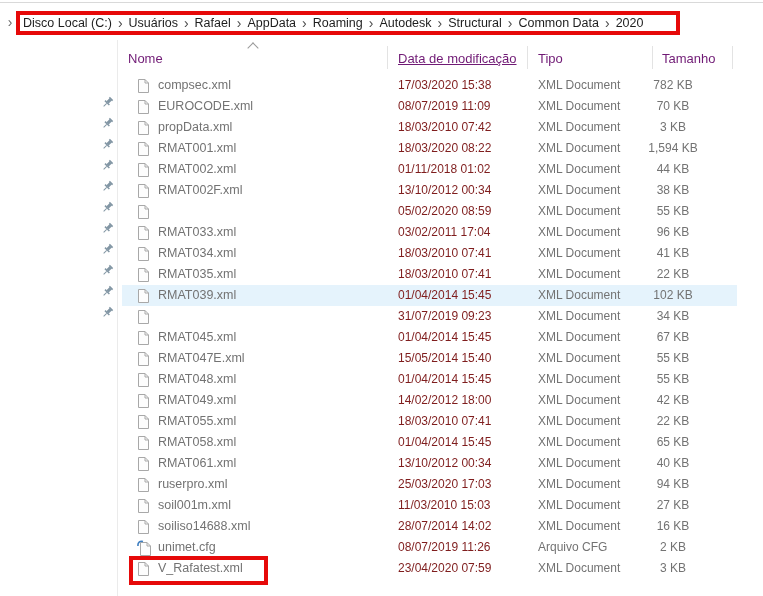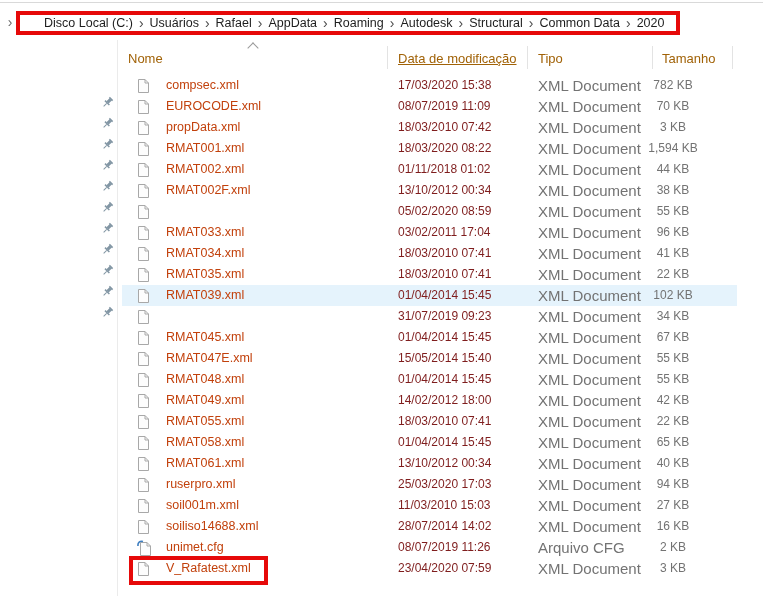--- a/index.html
+++ b/index.html
@@ -7,26 +7,26 @@
   #app{position:relative;width:763px;height:596px;background:#ffffff;overflow:hidden;}
 
   
   .top-line{position:absolute;left:0;top:2px;width:763px;height:1px;background:#d9d9d9;}
 
   
   .crumb-lead{position:absolute;left:3px;top:13px;width:14px;height:18px;color:#6b6b6b;
     font-size:14px;line-height:18px;text-align:center;}
   .crumb-box{position:absolute;left:16px;top:11px;width:664px;height:24px;box-sizing:border-box;
     border:4px solid #e60909;background:#ffffff;display:flex;align-items:center;overflow:hidden;}
-  .crumb-items{display:flex;align-items:center;white-space:nowrap;padding-left:24px;}
+  .crumb-items{display:flex;align-items:center;white-space:nowrap;padding-left:3px;}
   .crumb{font-size:12.5px;color:#1d1d1d;cursor:default;}
   .crumb-sep{font-size:14px;color:#4a4a4a;margin:0 6px;line-height:14px;}
 
   
-  .hdr-label{position:absolute;top:50px;height:18px;line-height:18px;font-size:13px;color:#a16207;}
+  .hdr-label{position:absolute;top:50px;height:18px;line-height:18px;font-size:13px;color:#701a75;}
   .hdr-nome{left:128px;}
   .hdr-data{left:398px;text-decoration:underline;}
   .hdr-tipo{left:538px;}
   .hdr-tam{left:662px;}
   .hdr-sep{position:absolute;top:46px;height:23px;width:1px;background:#e3e3e3;}
   .sep1{left:387px;} .sep2{left:527px;} .sep3{left:652px;} .sep4{left:732px;}
   .sort-caret{position:absolute;left:249px;top:44px;width:7px;height:7px;
     border-right:1px solid #9a9a9a;border-bottom:1px solid #9a9a9a;transform:rotate(-135deg);}
 
   
@@ -36,26 +36,26 @@
   .list{position:absolute;left:0;top:75px;width:763px;}
   .row{position:relative;width:763px;height:21px;}
   .row-bg{position:absolute;left:122px;top:0;width:615px;height:21px;background:transparent;z-index:0;}
   .row.selected .row-bg{background:#e5f3fc;}
   .c-pin{position:absolute;left:99px;top:0;width:16px;height:21px;z-index:1;
     display:flex;align-items:center;justify-content:center;transform:translateY(-4px);}
   .row:not(.pinned) .c-pin{visibility:hidden;}
   .c-icon{position:absolute;left:137px;top:3px;width:13px;height:16px;z-index:1;}
   .c-icon .ic-cfg{display:none;}
   .row.cfg .c-icon .ic-cfg{display:inline;}
-  .c-name{position:absolute;left:166px;top:0;width:225px;height:21px;line-height:21px;
-    font-size:12.5px;color:#c2410c;white-space:nowrap;overflow:hidden;z-index:1;}
+  .c-name{position:absolute;left:158px;top:0;width:225px;height:21px;line-height:21px;
+    font-size:12.5px;color:#737373;white-space:nowrap;overflow:hidden;z-index:1;}
   .c-date{position:absolute;left:398px;top:0;width:125px;height:21px;line-height:21px;
     font-size:12px;color:#7f1d1d;white-space:nowrap;z-index:1;}
   .c-type{position:absolute;left:538px;top:0;width:110px;height:21px;line-height:21px;
-    font-size:15px;color:#737373;white-space:nowrap;z-index:1;}
+    font-size:12px;color:#737373;white-space:nowrap;z-index:1;}
   .c-size{position:absolute;left:623px;top:0;width:100px;height:21px;line-height:21px;
     font-size:12px;color:#737373;text-align:center;z-index:1;}
 
   
   .annot{position:absolute;box-sizing:border-box;border:4px solid #e60909;background:transparent;z-index:5;}
   .annot-file{left:129px;top:556px;width:139px;height:29px;}
 </style>
 </head>
 <body>
 

